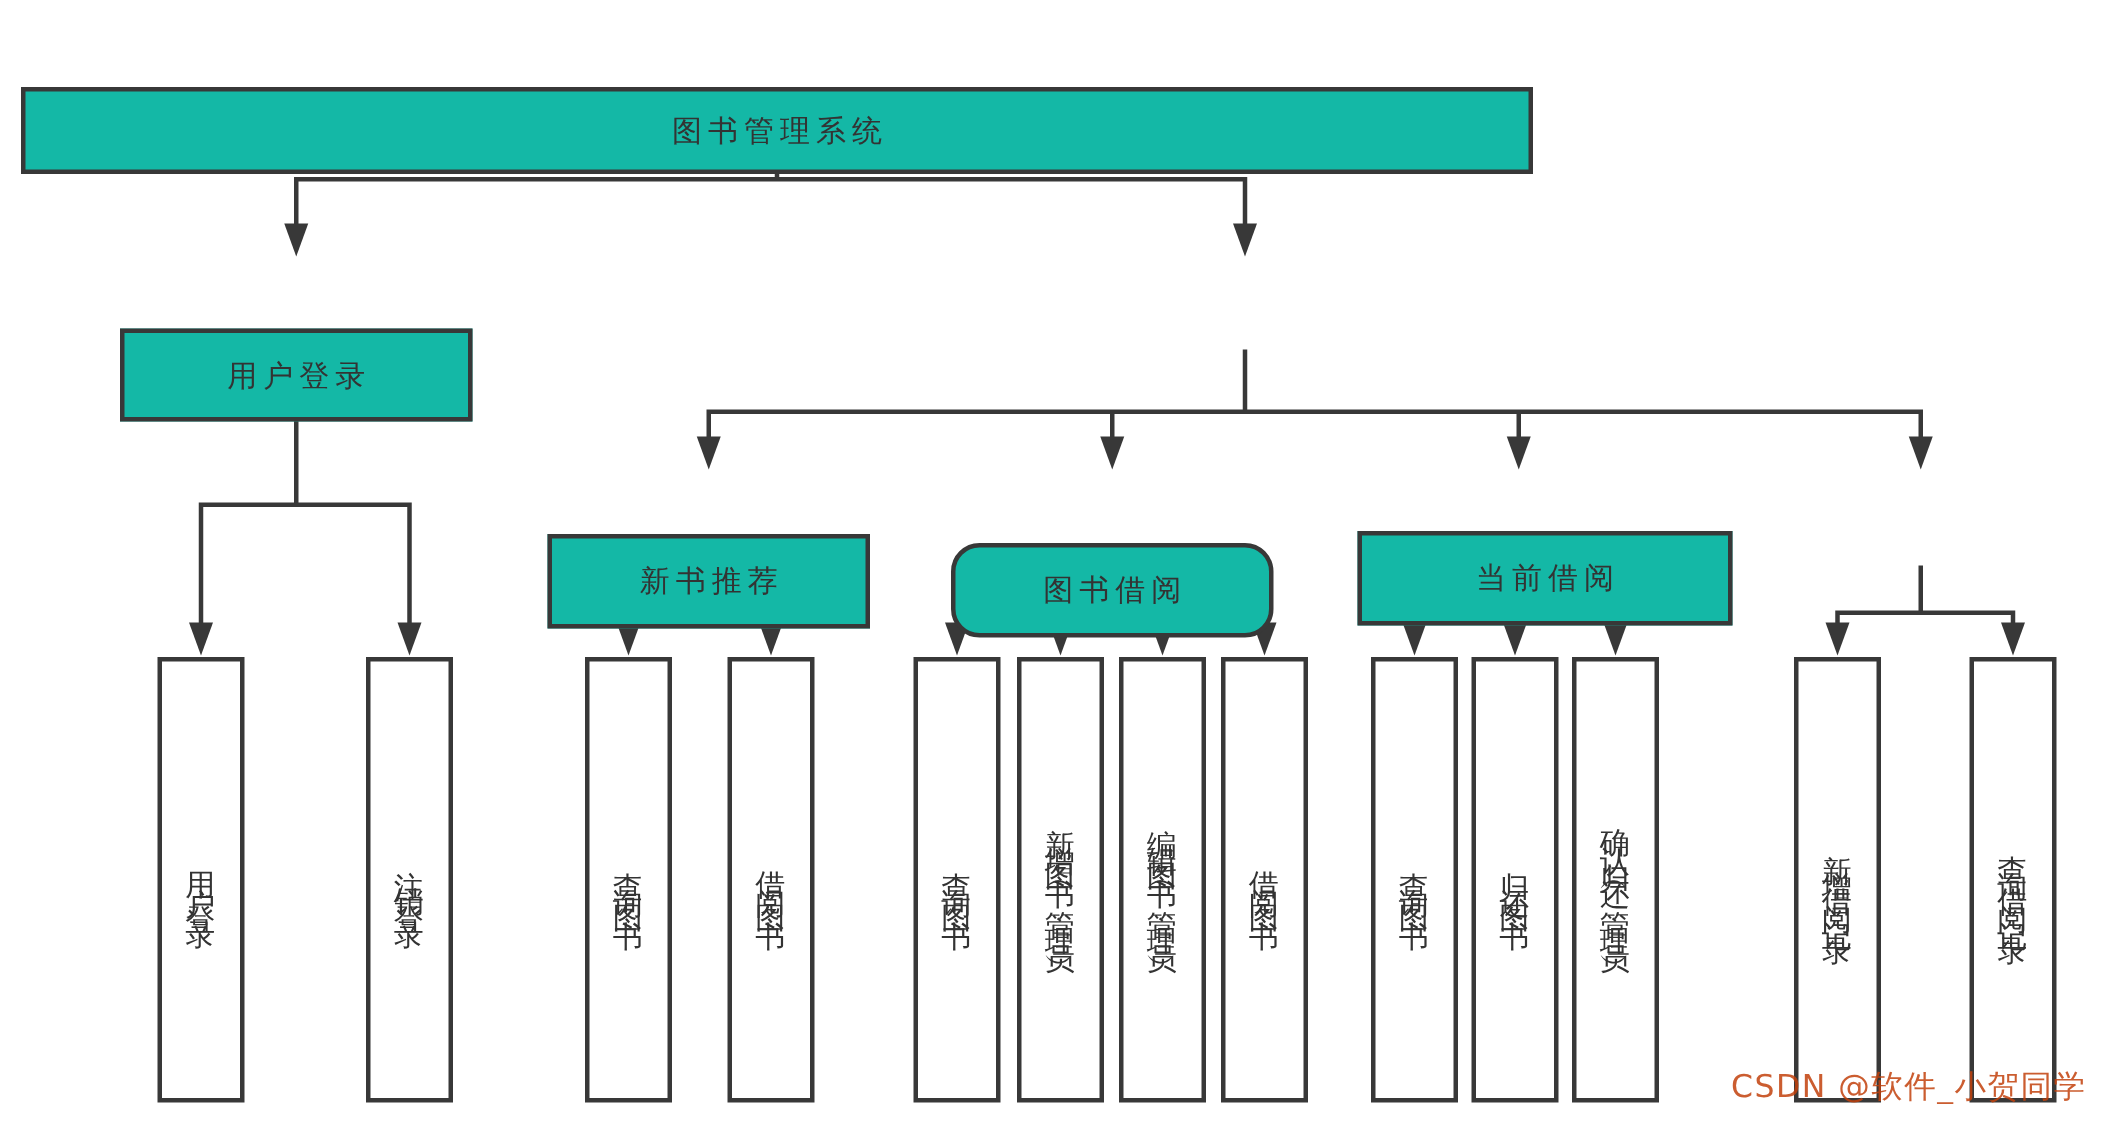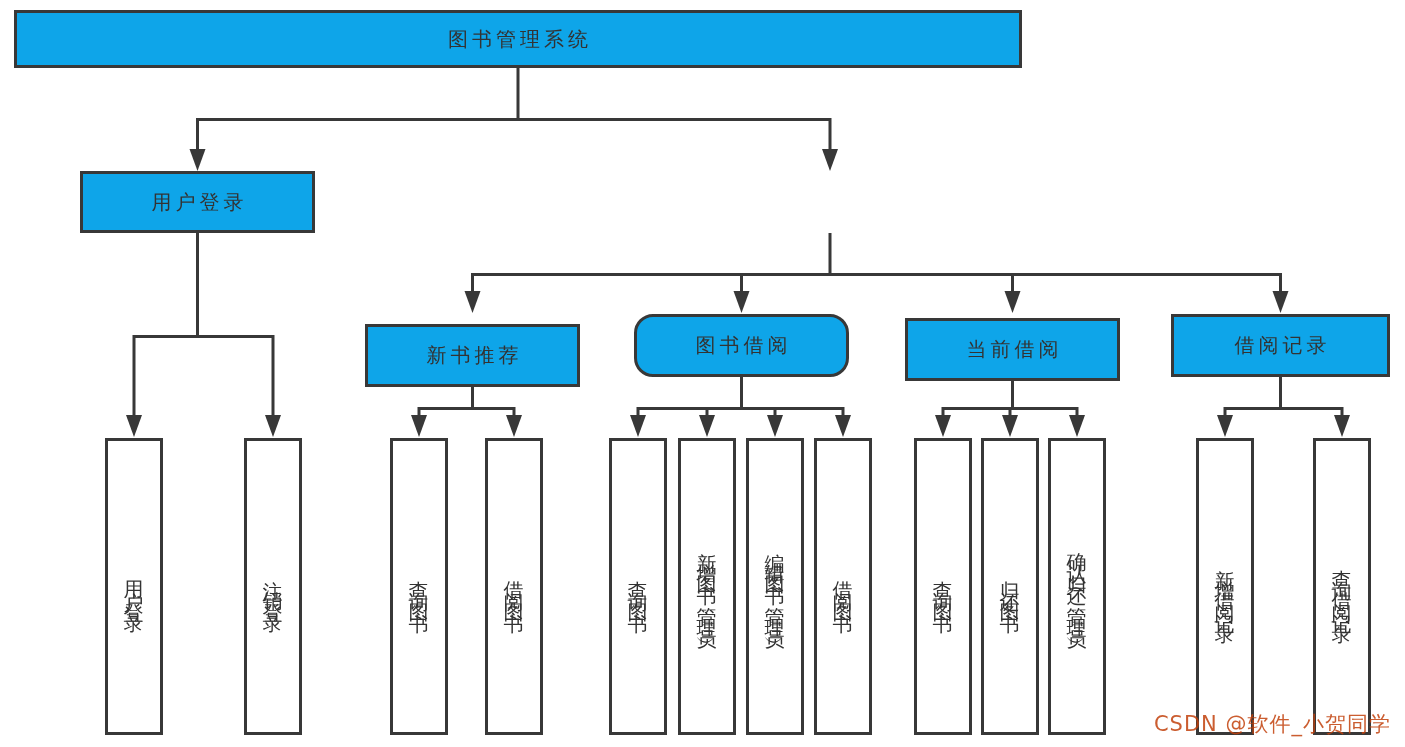--- a/index.html
+++ b/index.html
@@ -20,29 +20,30 @@
     position: absolute;
     left: 0;
     top: 0;
     width: 1405px;
     height: 747px;
   }
   .box {
     position: absolute;
     box-sizing: border-box;
     border: 3px solid #383838;
-    background: #0ea5e9;
+    background: #14b8a6;
     display: flex;
     align-items: center;
     justify-content: center;
     font-size: 20px;
     letter-spacing: 4px;
     text-indent: 4px;
     color: #333333;
     white-space: nowrap;
+    margin-top: 48px;
   }
   .vbox {
     position: absolute;
     box-sizing: border-box;
     border: 3px solid #383838;
     background: #ffffff;
     display: flex;
     align-items: center;
     justify-content: center;
     color: #333333;
@@ -52,23 +53,23 @@
     text-orientation: mixed;
     font-size: 20px;
     letter-spacing: 11px;
     line-height: 1;
     white-space: nowrap;
   }
   
   #node-root        { left: 14px;   top: 10px;  width: 1008px; height: 58px; }
   #node-user-login  { left: 80px;   top: 171px; width: 235px;  height: 62px; }
   #node-book-mgmt   { left: 712px;  top: 171px; width: 236px;  height: 62px; }
-  #node-new-book    { left: 365px;  top: 324px; width: 215px;  height: 63px; }
+  #node-new-book    { left: 365px;  top: 308px; width: 215px;  height: 63px; }
   #node-book-borrow { left: 634px;  top: 314px; width: 215px;  height: 63px; border-radius: 19px; }
-  #node-cur-borrow  { left: 905px;  top: 318px; width: 215px;  height: 63px; }
+  #node-cur-borrow  { left: 905px;  top: 306px; width: 250px;  height: 63px; }
   #node-records     { left: 1171px; top: 314px; width: 219px;  height: 63px; }
   .leaf { top: 438px; width: 58px; height: 297px; }
   #leaf-1  { left: 105px;  }
   #leaf-2  { left: 244px;  }
   #leaf-3  { left: 390px;  }
   #leaf-4  { left: 485px;  }
   #leaf-5  { left: 609px;  }
   #leaf-6  { left: 678px;  }
   #leaf-7  { left: 746px;  }
   #leaf-8  { left: 814px;  }
@@ -127,21 +128,20 @@
     </g>
   </svg>
 
   <div class="box" id="node-root">图书管理系统</div>
 
   <div class="box" id="node-user-login">用户登录</div>
 
   <div class="box" id="node-new-book">新书推荐</div>
   <div class="box" id="node-book-borrow">图书借阅</div>
   <div class="box" id="node-cur-borrow">当前借阅</div>
-  <div class="box" id="node-records">借阅记录</div>
 
   <div class="vbox leaf" id="leaf-1">
     <span>用户登录</span>
   </div>
   <div class="vbox leaf" id="leaf-2">
     <span>注销登录</span>
   </div>
   <div class="vbox leaf" id="leaf-3">
     <span>查询图书</span>
   </div>

